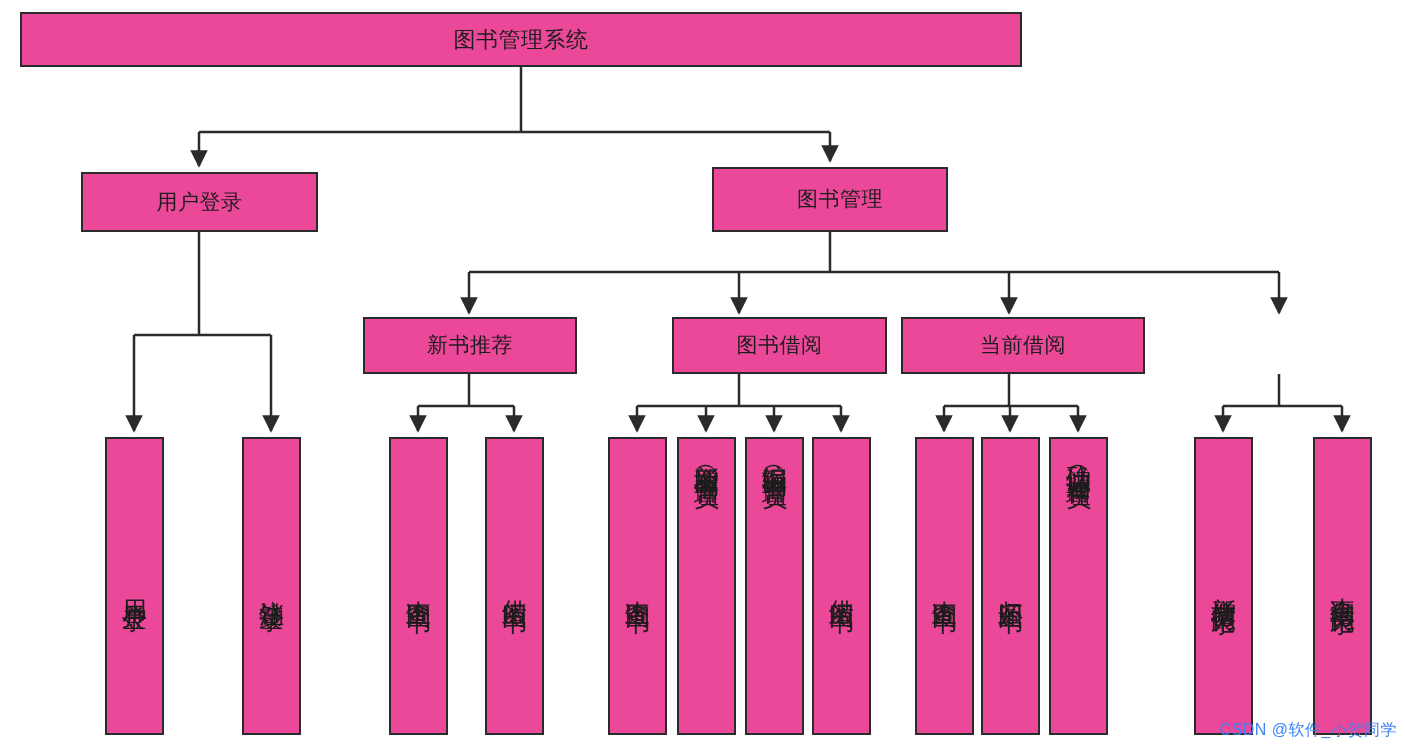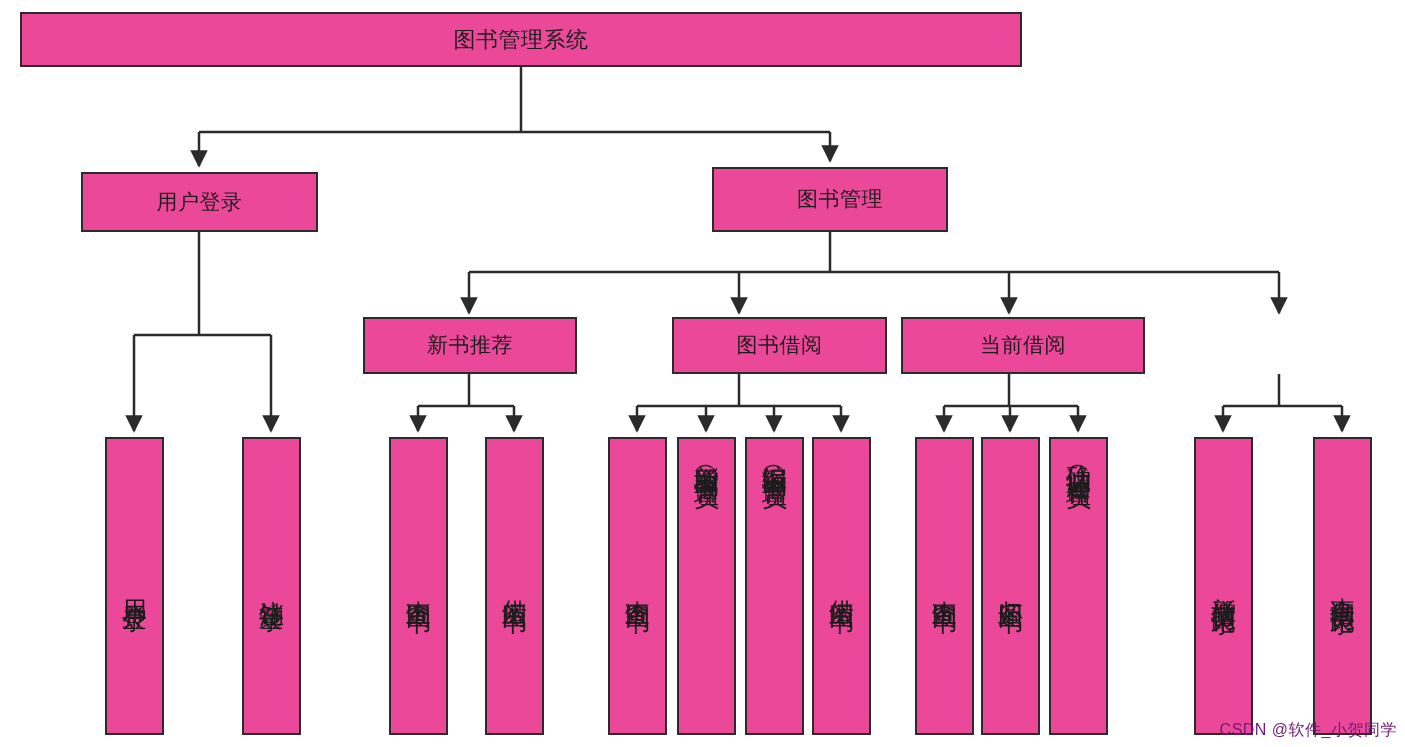--- a/index.html
+++ b/index.html
@@ -66,21 +66,21 @@
   }
   .node.vert.centered {
     align-items: center;
     padding-top: 0;
   }
   #watermark {
     position: absolute;
     right: 8px;
     bottom: 6px;
     font-size: 16px;
-    color: #701a75;
+    color: #3b82f6;
     letter-spacing: 0.5px;
     z-index: 5;
     white-space: nowrap;
   }
 </style>
 </head>
 <body>
 
 <div id="diagram-root">
 

